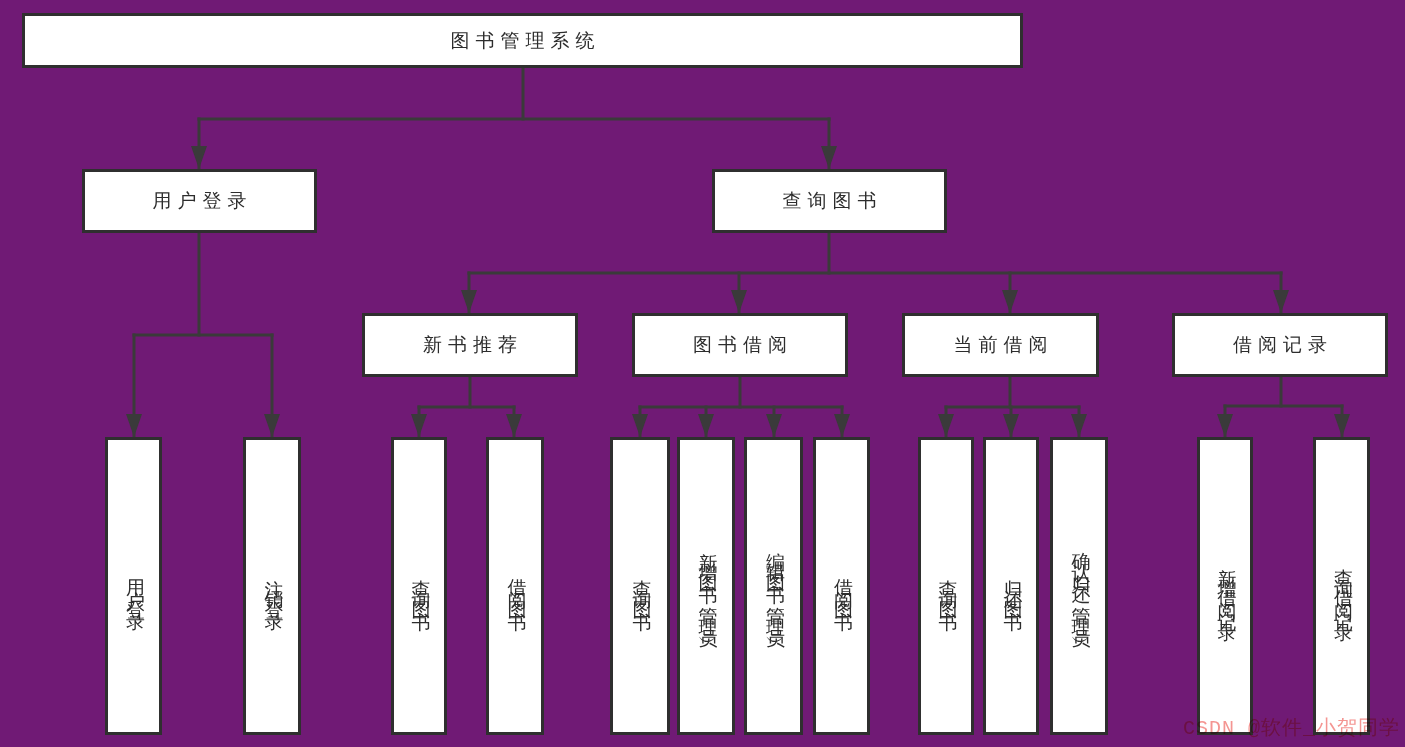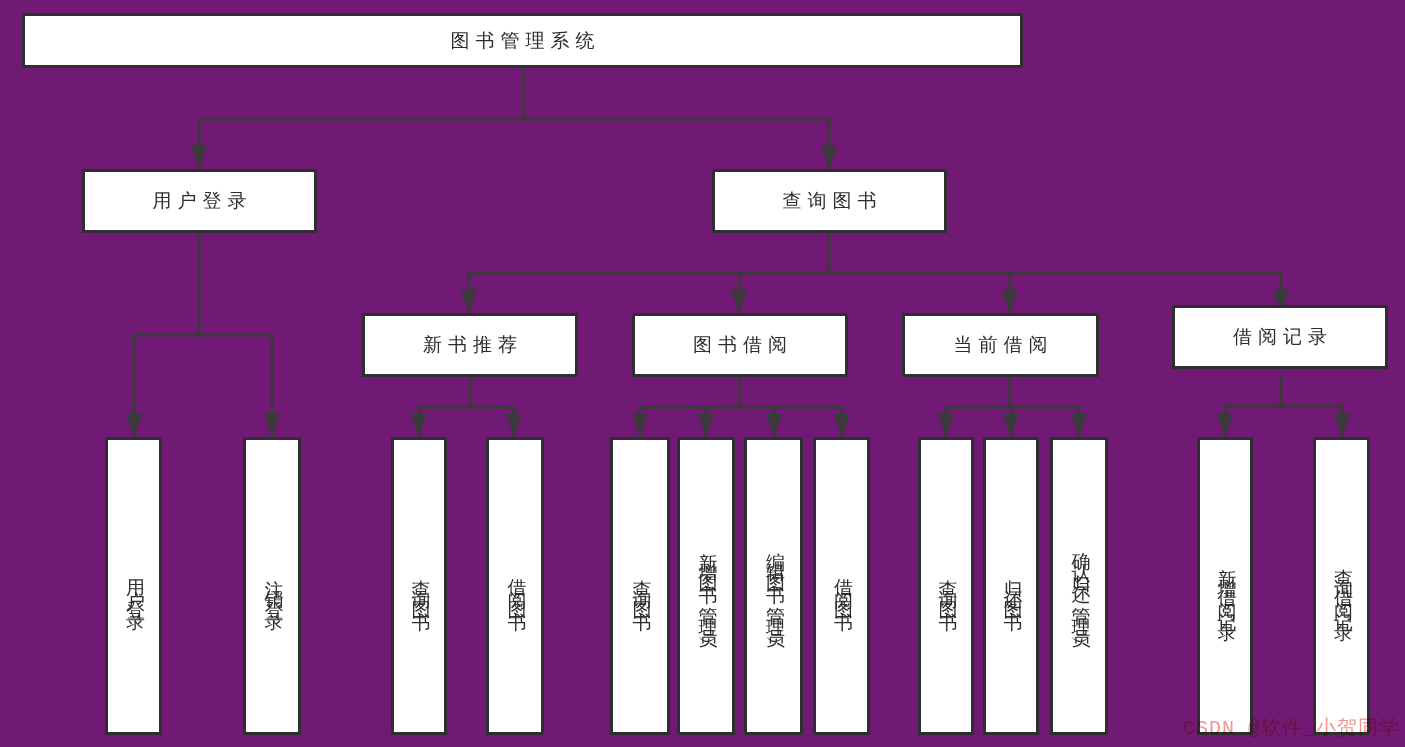--- a/index.html
+++ b/index.html
@@ -85,21 +85,21 @@
     </svg>
 
   <div class="node branch" style="left:22px; top:13px; width:1001px; height:55px;">图书管理系统</div>
 
   <div class="node branch" style="left:82px; top:169px; width:235px; height:64px;">用户登录</div>
   <div class="node branch" style="left:712px; top:169px; width:235px; height:64px;">查询图书</div>
 
   <div class="node branch" style="left:632px; top:313px; width:216px; height:64px;">图书借阅</div>
   <div class="node branch" style="left:362px; top:313px; width:216px; height:64px;">新书推荐</div>
   <div class="node branch" style="left:902px; top:313px; width:197px; height:64px;">当前借阅</div>
-  <div class="node branch" style="left:1172px; top:305px; width:216px; height:64px;">借阅记录</div>
+  <div class="node branch" style="left:1172px; top:313px; width:216px; height:64px;">借阅记录</div>
 
   <div class="node leaf" style="left:105px; top:437px; width:57px; height:298px;">
     <span>用户登录</span>
   </div>
   <div class="node leaf" style="left:243px; top:437px; width:58px; height:298px;">
     <span>注销登录</span>
   </div>
 
   <div class="node leaf" style="left:391px; top:437px; width:56px; height:298px;">
     <span>查询图书</span>

